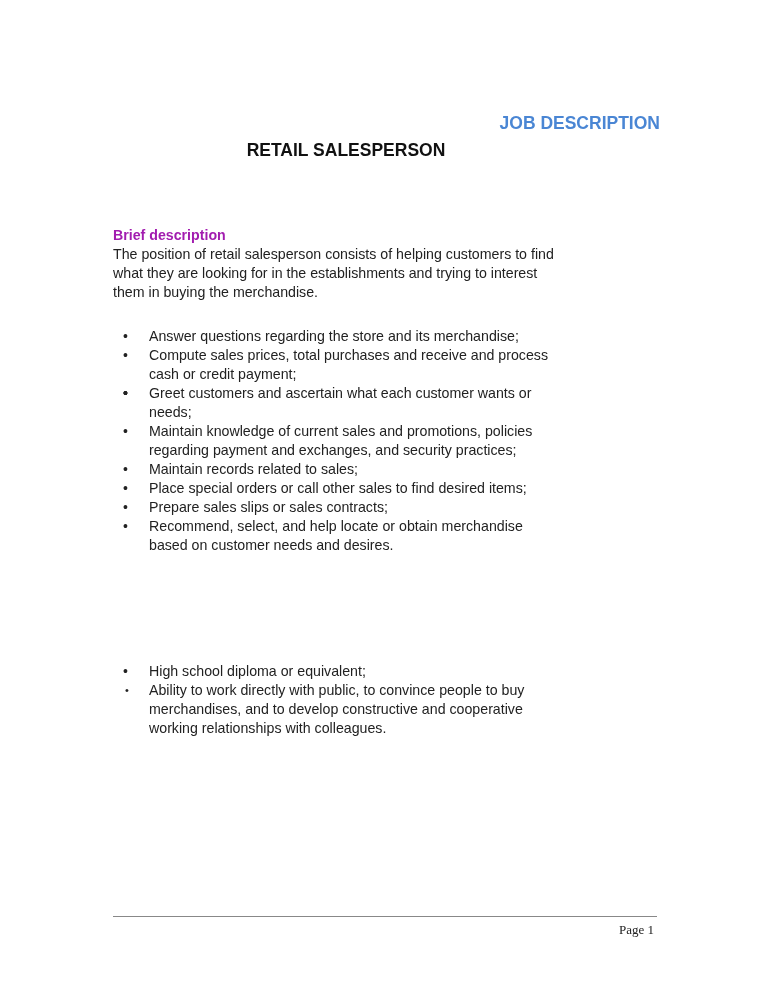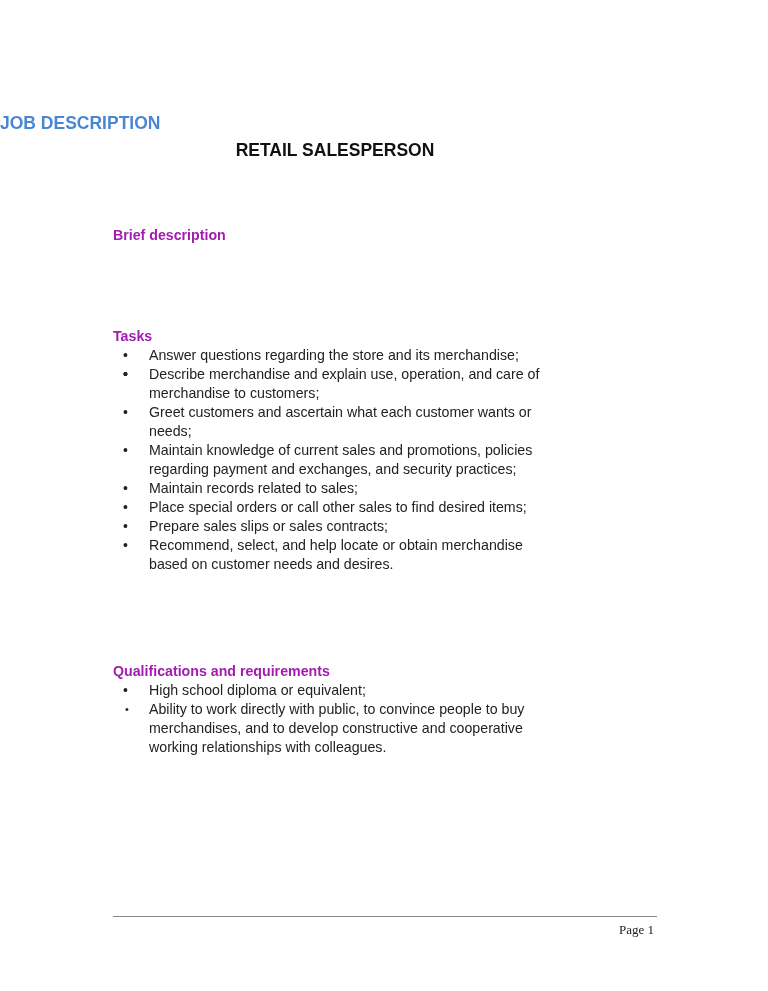--- a/index.html
+++ b/index.html
@@ -1,25 +1,25 @@
 <!DOCTYPE html>
 <html><head>
   <meta charset="utf-8">
   <style>
     html, body { margin: 0; padding: 0; }
     body {
       width: 768px; height: 991px; background: #ffffff; position: relative; overflow: hidden;
       font-family: "Liberation Sans", sans-serif; color: #1a1a1a;
     }
     .title1 {
-      position: absolute; left: 0; width: 660px; top: 113px; text-align: left;
+      position: absolute; left: 0; width: 660px; top: 113px; text-align: right;
       font-size: 17.5px; font-weight: bold; color: #4a86d4;
     }
     .title2 {
-      position: absolute; left: 5px; width: 660px; top: 140px; text-align: center;
+      position: absolute; left: 16px; width: 660px; top: 140px; text-align: center;
       font-size: 17.5px; font-weight: bold; color: #111;
     }
     .section { position: absolute; left: 113px; width: 500px; font-size: 14.2px; line-height: 19px; }
     .heading { font-weight: bold; color: #a21caf; }
     .para { color: #222; }
     ul { list-style: none; margin: 0; padding: 0; }
     li { position: relative; padding-left: 36px; color: #222; }
     .bullet { position: absolute; left: 10px; top: 0; font-size: 14px; }
     .bullet.small { left: 12px; font-size: 11px; }
     .footer-line { position: absolute; left: 113px; width: 544px; top: 916px; height: 0; border-top: 1px solid #888; }
@@ -28,40 +28,39 @@
     }
   </style>
 </head>
 <body>
 
 <div class="title1">JOB DESCRIPTION</div>
 <div class="title2">RETAIL SALESPERSON</div>
 
 <div class="section" style="top:226px;">
   <div class="heading">Brief description</div>
+  <div class="para" style="width:455px;">The position of retail salesperson consists of helping customers to find what they are looking for in the establishments and trying to interest them in buying the merchandise.</div>
 </div>
 
 <div class="section" style="top:327px;">
-  <div class="heading">Tasks</div>
   <ul style="width:440px;">
     <li><span class="bullet">•</span><span>Answer questions regarding the store and its merchandise;</span></li>
+    <li><span class="bullet">•</span><span>Compute sales prices, total purchases and receive and process cash or credit payment;</span></li>
     <li><span class="bullet">•</span></li>
     <li><span class="bullet">•</span></li>
-    <li><span class="bullet">•</span><span>Describe merchandise and explain use, operation, and care of merchandise to customers;</span></li>
     <li><span class="bullet">•</span><span>Greet customers and ascertain what each customer wants or needs;</span></li>
     <li><span class="bullet">•</span><span>Maintain knowledge of current sales and promotions, policies regarding payment and exchanges, and security practices;</span></li>
     <li><span class="bullet">•</span><span>Maintain records related to sales;</span></li>
     <li><span class="bullet">•</span><span>Place special orders or call other sales to find desired items;</span></li>
     <li><span class="bullet">•</span><span>Prepare sales slips or sales contracts;</span></li>
     <li><span class="bullet">•</span><span>Recommend, select, and help locate or obtain merchandise based on customer needs and desires.</span></li>
   </ul>
 </div>
 
 <div class="section" style="top:662px;">
-  <div class="heading">Qualifications and requirements</div>
   <ul style="width:440px;">
     <li><span class="bullet">•</span><span>High school diploma or equivalent;</span></li>
     <li><span class="bullet small">•</span><span>Ability to work directly with public, to convince people to buy merchandises, and to develop constructive and cooperative working relationships with colleagues.</span></li>
   </ul>
 </div>
 
 <div class="footer-line"></div>
 <div class="page-num">Page 1</div>
 
 </body></html>

